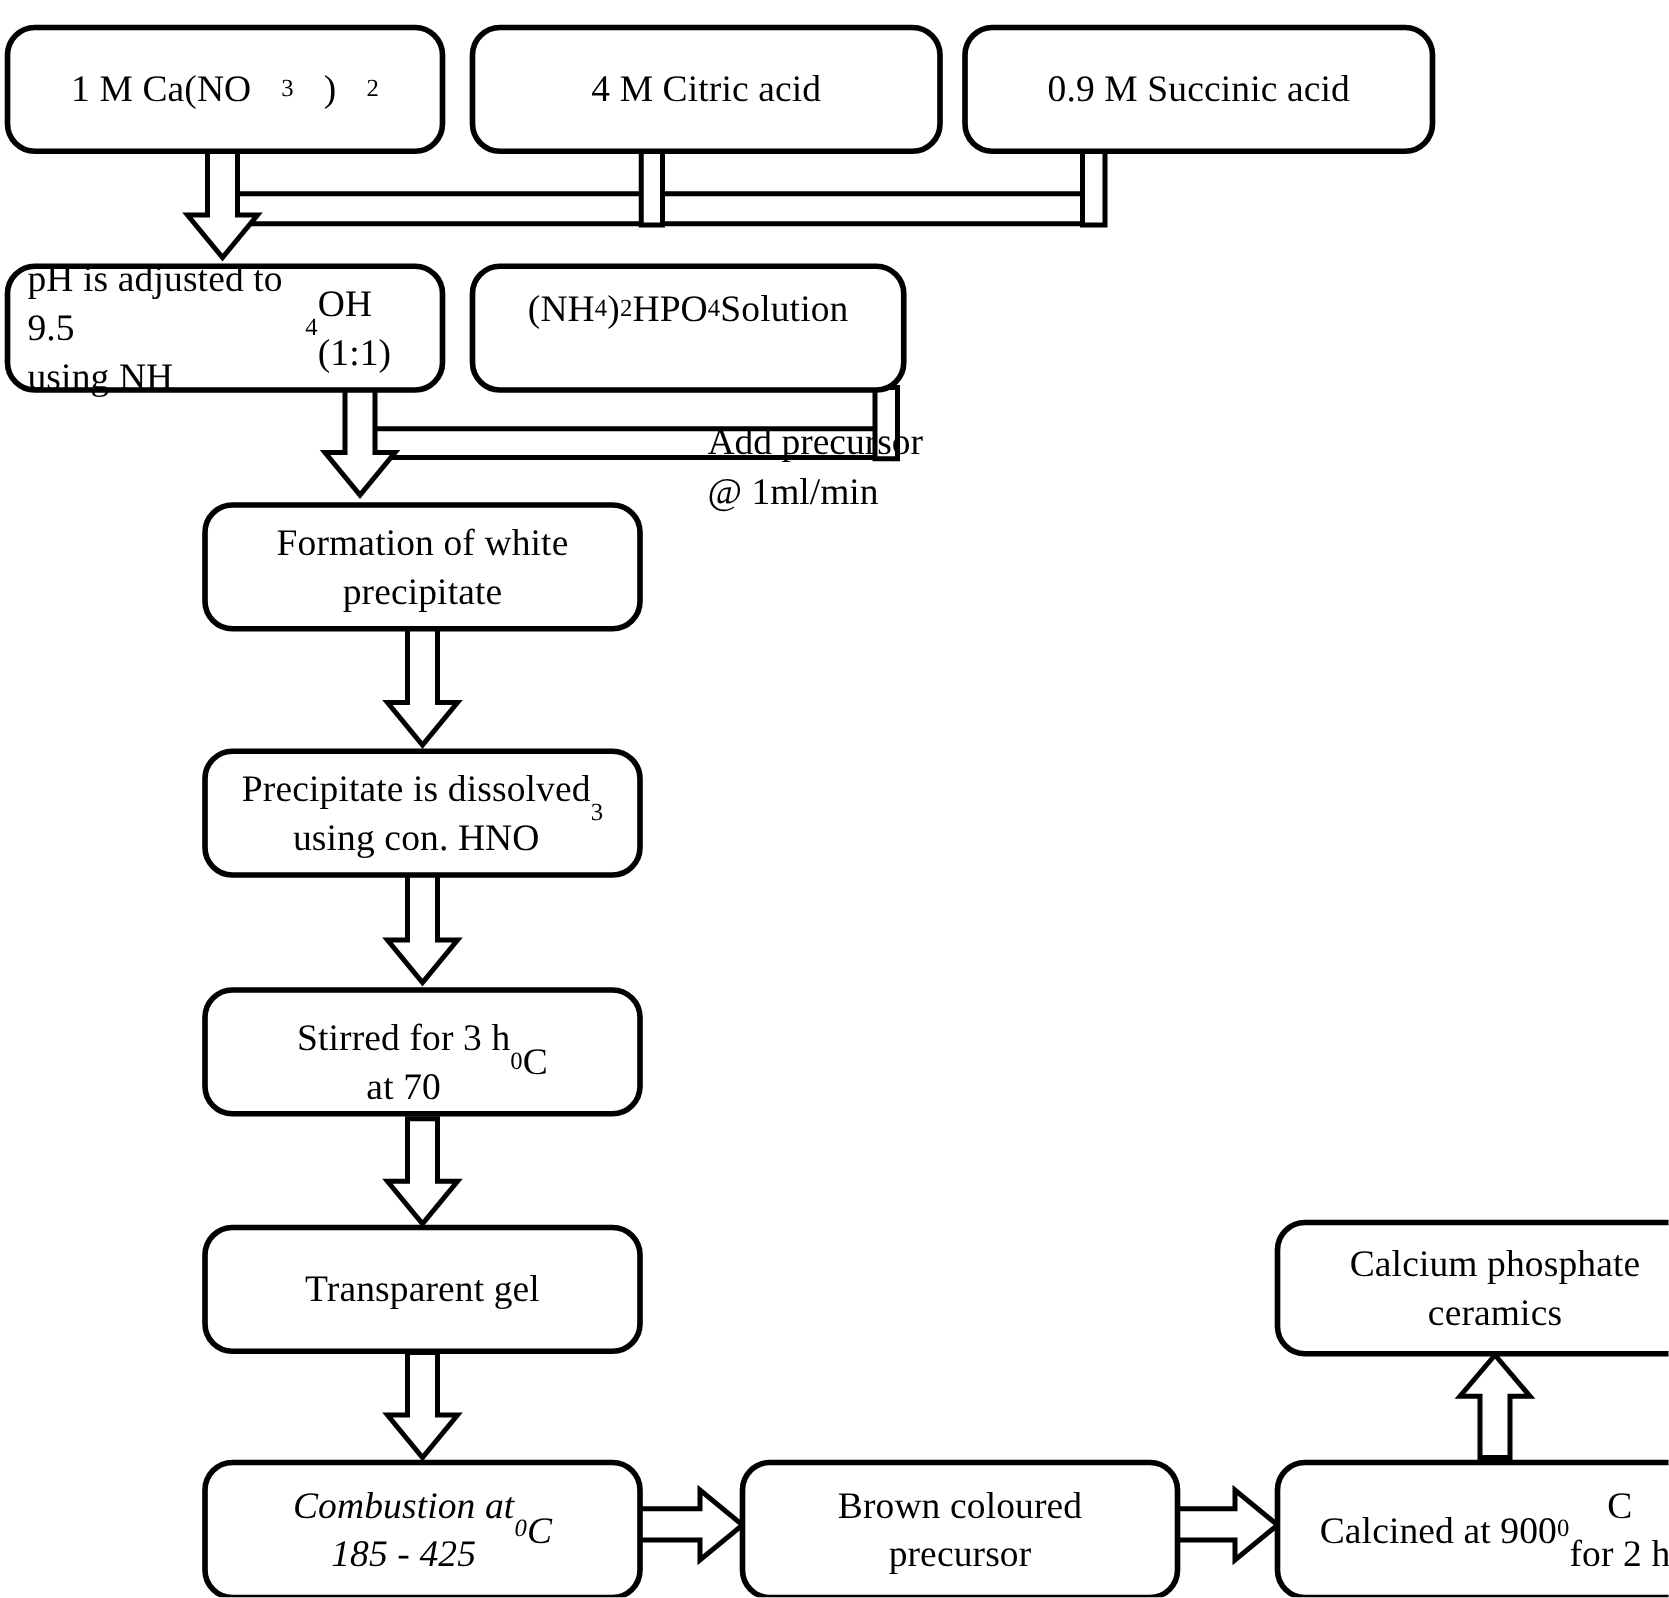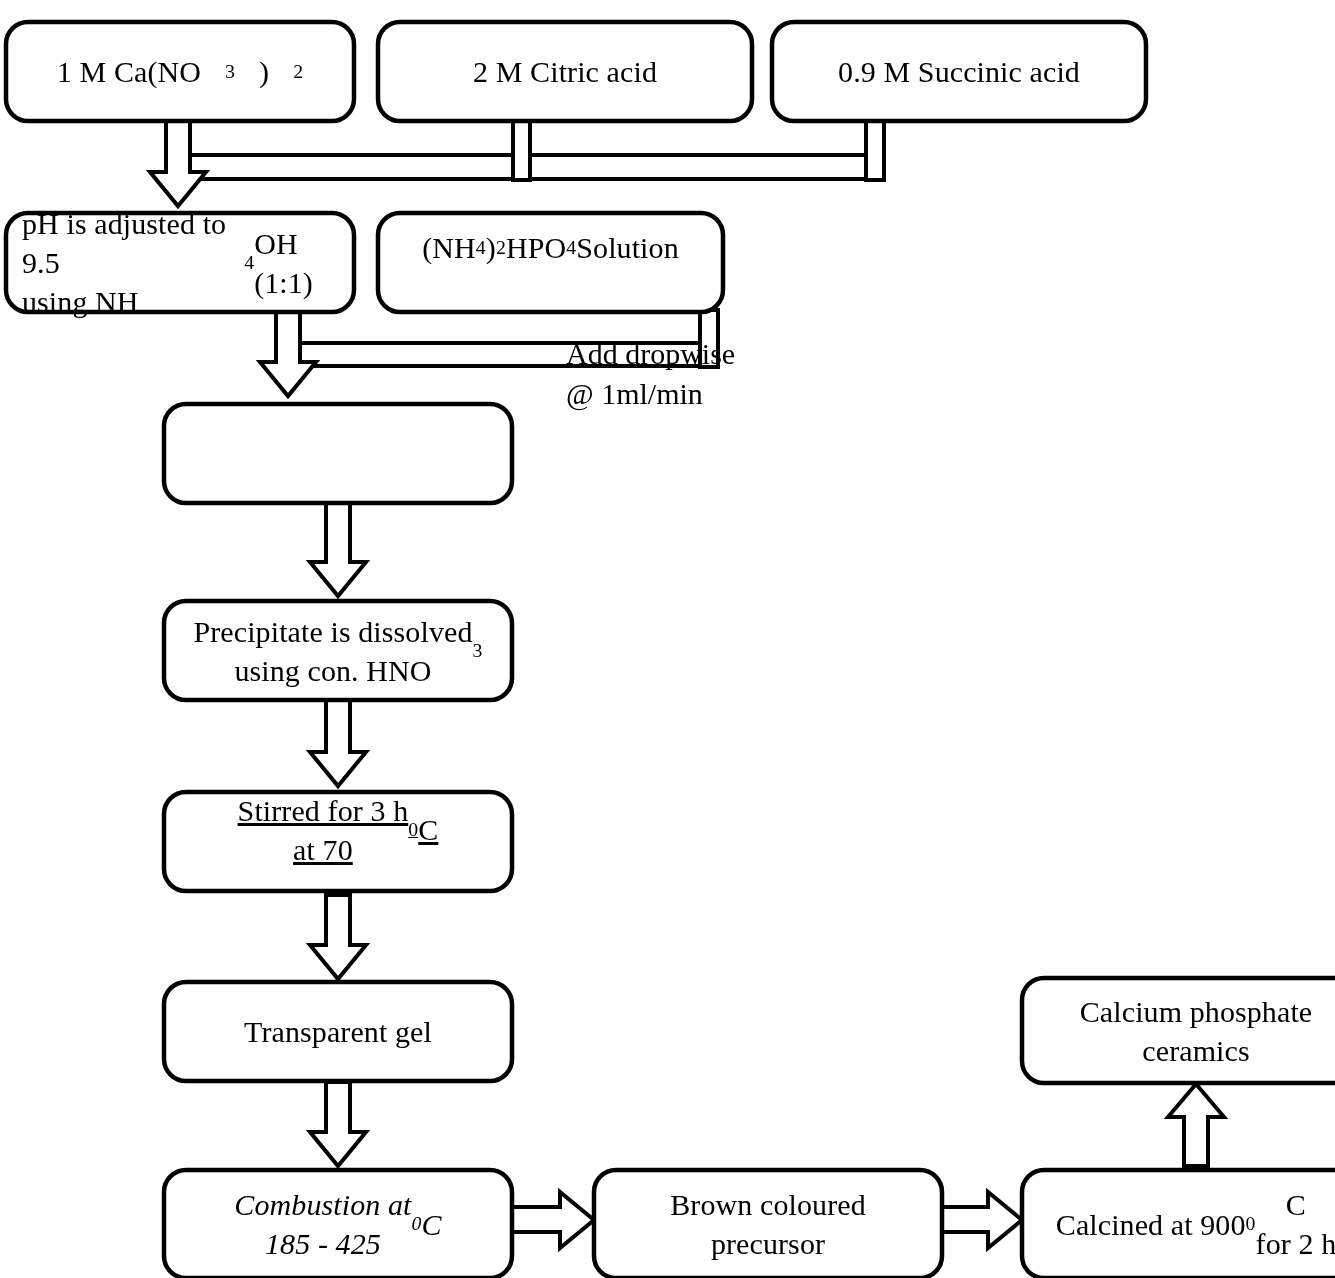--- a/index.html
+++ b/index.html
@@ -127,32 +127,33 @@
     <rect class="node-box" x="164" y="982" width="348" height="99" rx="22" ry="22"></rect>
 
     <rect class="node-box" x="164" y="1170" width="348" height="108" rx="22" ry="22"></rect>
     <rect class="node-box" x="594" y="1170" width="348" height="108" rx="22" ry="22"></rect>
     <rect class="node-box" x="1022" y="1170" width="348" height="108" rx="22" ry="22"></rect>
 
     <rect class="node-box" x="1022" y="978" width="348" height="105" rx="22" ry="22"></rect>
   </svg>
 
   <div class="node-label" style="left:6px;   top:22px;   width:348px; height:99px;gap:24px;">1 M Ca(NO<sub>3</sub>)<sub>2</sub></div>
-  <div class="node-label" style="left:378px; top:22px;   width:374px; height:99px;">2 M Citric acid</div>
+  <div class="node-label" style="left:378px; top:22px;   width:374px; height:99px;">4 M Citric acid</div>
   <div class="node-label" style="left:772px; top:22px;   width:374px; height:99px;">0.9 M Succinic acid</div>
 
   <div class="node-label left" style="left:22px;  top:213px;  width:330px; height:99px;">pH is adjusted to 9.5<br>using NH<sub>4</sub>OH (1:1)</div>
   <div class="node-label" style="left:378px; top:198px;  width:345px; height:99px;">(NH<sub>4</sub>)<sub>2</sub>HPO<sub>4</sub> Solution</div>
 
+  <div class="node-label" style="left:164px; top:404px;  width:348px; height:99px;">Formation of white<br>precipitate</div>
   <div class="node-label" style="left:164px; top:601px;  width:348px; height:99px;align-items:center;">Precipitate is dissolved<br>using con. HNO<sub>3</sub></div>
-  <div class="node-label" style="left:164px; top:780px;  width:348px; height:99px;text-decoration:underline;">Stirred for 3 h<br>at 70 <sup>0</sup> C</div>
+  <div class="node-label" style="left:164px; top:800px;  width:348px; height:99px;">Stirred for 3 h<br>at 70 <sup>0</sup> C</div>
   <div class="node-label" style="left:164px; top:982px;  width:348px; height:99px;">Transparent gel</div>
 
   <div class="node-label" style="left:164px; top:1170px; width:348px; height:108px;font-style:italic;">Combustion at<br>185 - 425<sup>0</sup>C</div>
   <div class="node-label" style="left:594px; top:1170px; width:348px; height:108px;">Brown coloured<br>precursor</div>
   <div class="node-label" style="left:1022px;top:1170px; width:348px; height:108px;">Calcined at 900<sup>0</sup> C<br>for 2 h</div>
 
   <div class="node-label" style="left:1022px;top:978px;  width:348px; height:105px;">Calcium phosphate<br>ceramics</div>
 
-  <div class="annotation" style="left:566px; top:334px; width:300px;">Add dropwise
+  <div class="annotation" style="left:566px; top:334px; width:300px;">Add precursor
 @ 1ml/min</div>
 
 </div>
 
 </body></html>

